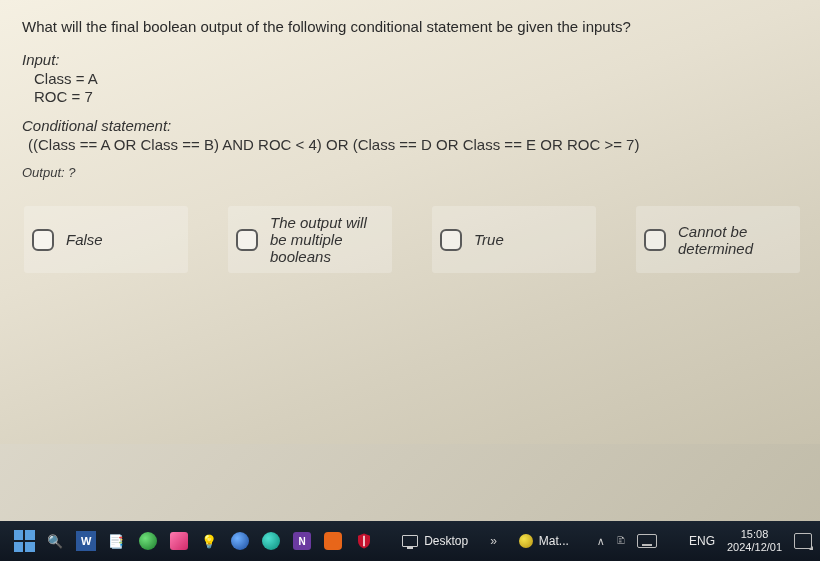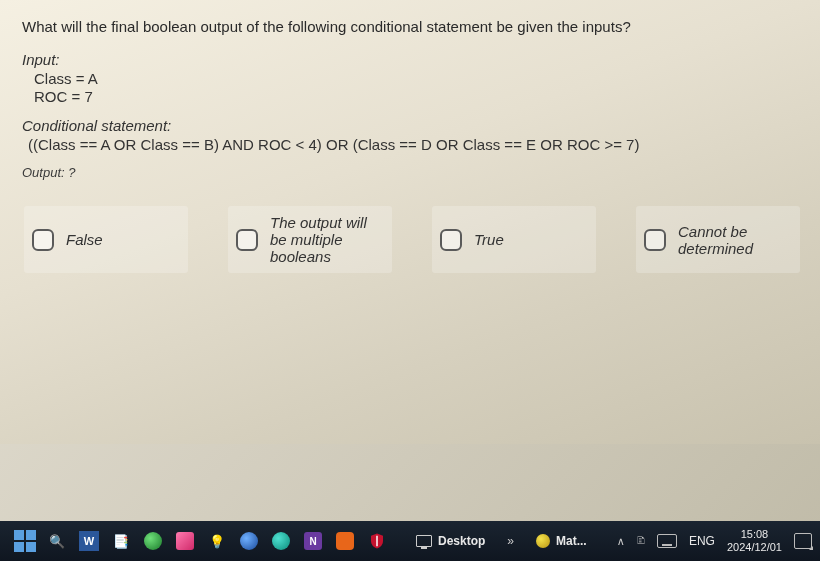--- a/index.html
+++ b/index.html
@@ -97,21 +97,20 @@
       border-radius: 2px;
       position: relative;
     }
     .tb-word { background:#2b579a; color:#fff; font-weight:bold; font-size:11px; width:20px; height:20px; display:flex; align-items:center; justify-content:center; }
     .tb-sep { flex: 0 0 auto; }
     .tb-chip {
       display: flex; align-items: center; gap: 6px;
       color: #e8e8e8; font-size: 12px;
       padding: 4px 8px; border-radius: 3px;
       cursor: pointer;
-      font-weight: bold;
     }
     .tb-chevrons { color:#ccc; font-size:12px; margin:0 4px; }
     .tb-screen-ico { width:16px; height:12px; border:1px solid #ccc; border-radius:1px; position:relative; }
     .tb-screen-ico::after { content:''; position:absolute; left:4px; right:4px; bottom:-3px; height:2px; background:#ccc; }
     .tb-mat-ico { width:14px; height:14px; border-radius:50%; background:radial-gradient(circle at 35% 35%, #f4e24a, #b89412); }
     .tb-flex { flex:1; }
     .tb-sys { display:flex; align-items:center; gap:12px; }
     .tb-caret { color:#ccc; font-size:11px; }
     .tb-time { color:#e8e8e8; font-size:11px; text-align:center; line-height:1.2; }
     .tb-notif { width:18px; height:16px; border:1px solid #bbb; border-radius:2px; position:relative; }
@@ -225,20 +224,20 @@
     <div class="tb-mat-ico"></div>
     <span>Mat...</span>
   </div>
 
   <div class="tb-flex"></div>
 
   <div class="tb-sys">
     <span class="tb-caret">∧</span>
     <span class="tb-caret">🗈</span>
     <div class="ico-kbd"></div>
-    <span style="color:#e8e8e8;font-size:12px;">ENG</span>
+    <span style="color:#e8e8e8;font-size:12px;margin-left:20px;">ENG</span>
     <div class="tb-time">
       <div>15:08</div>
       <div>2024/12/01</div>
     </div>
     <div class="tb-notif"></div>
   </div>
 </div>
 
 </body></html>

